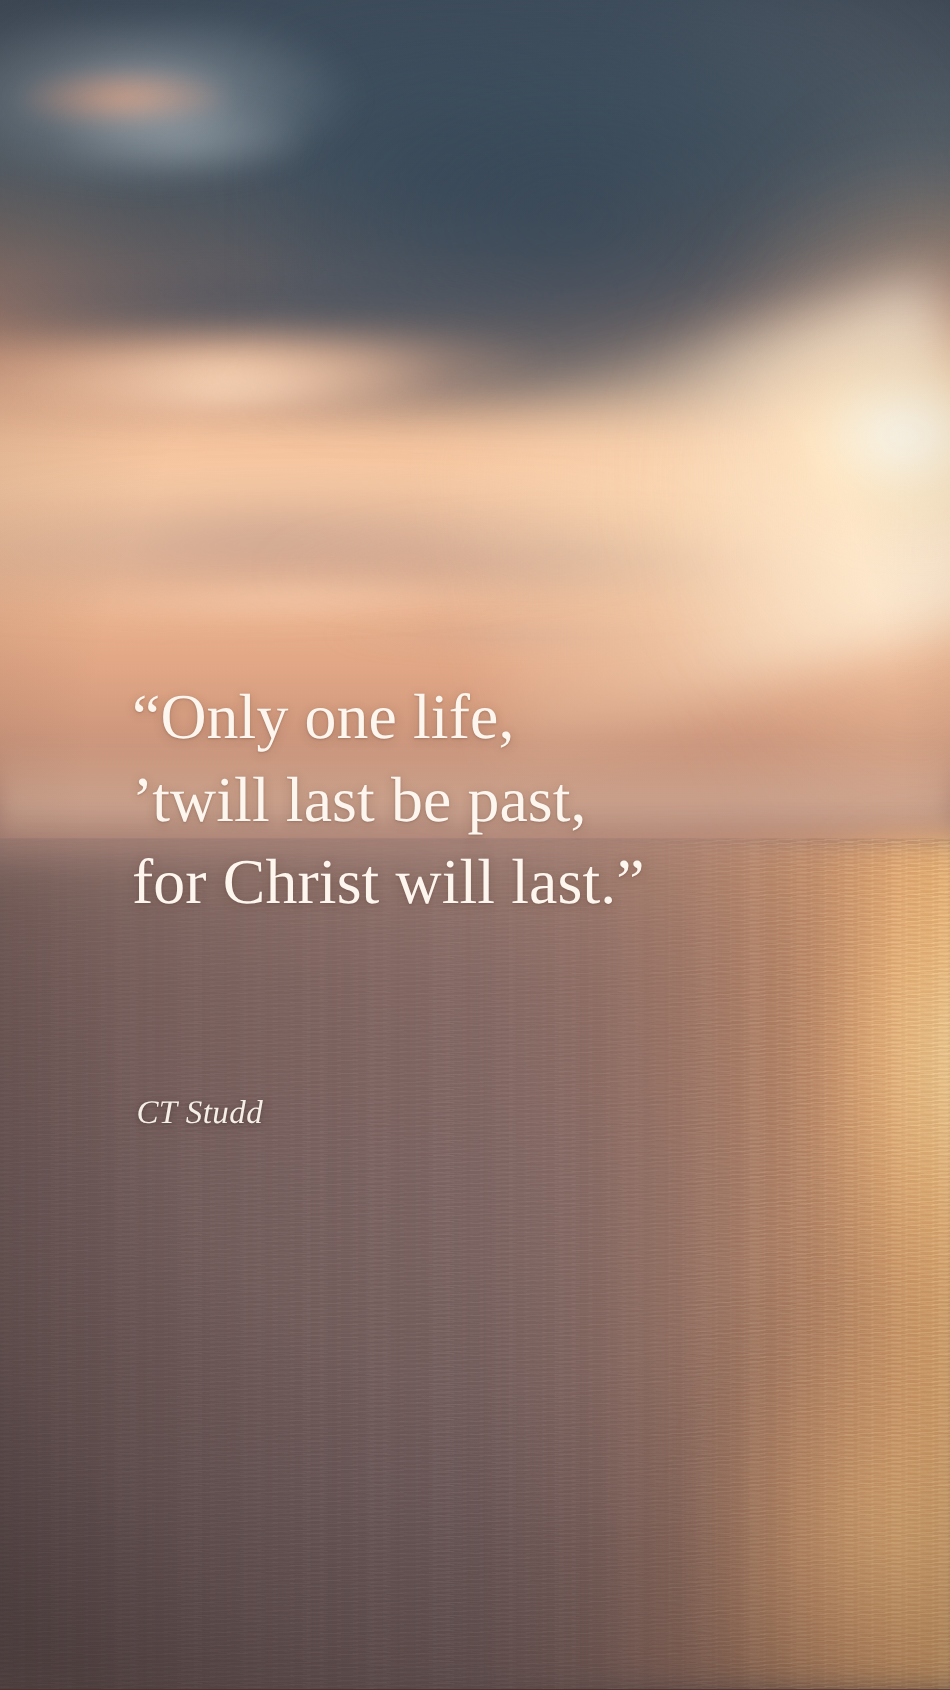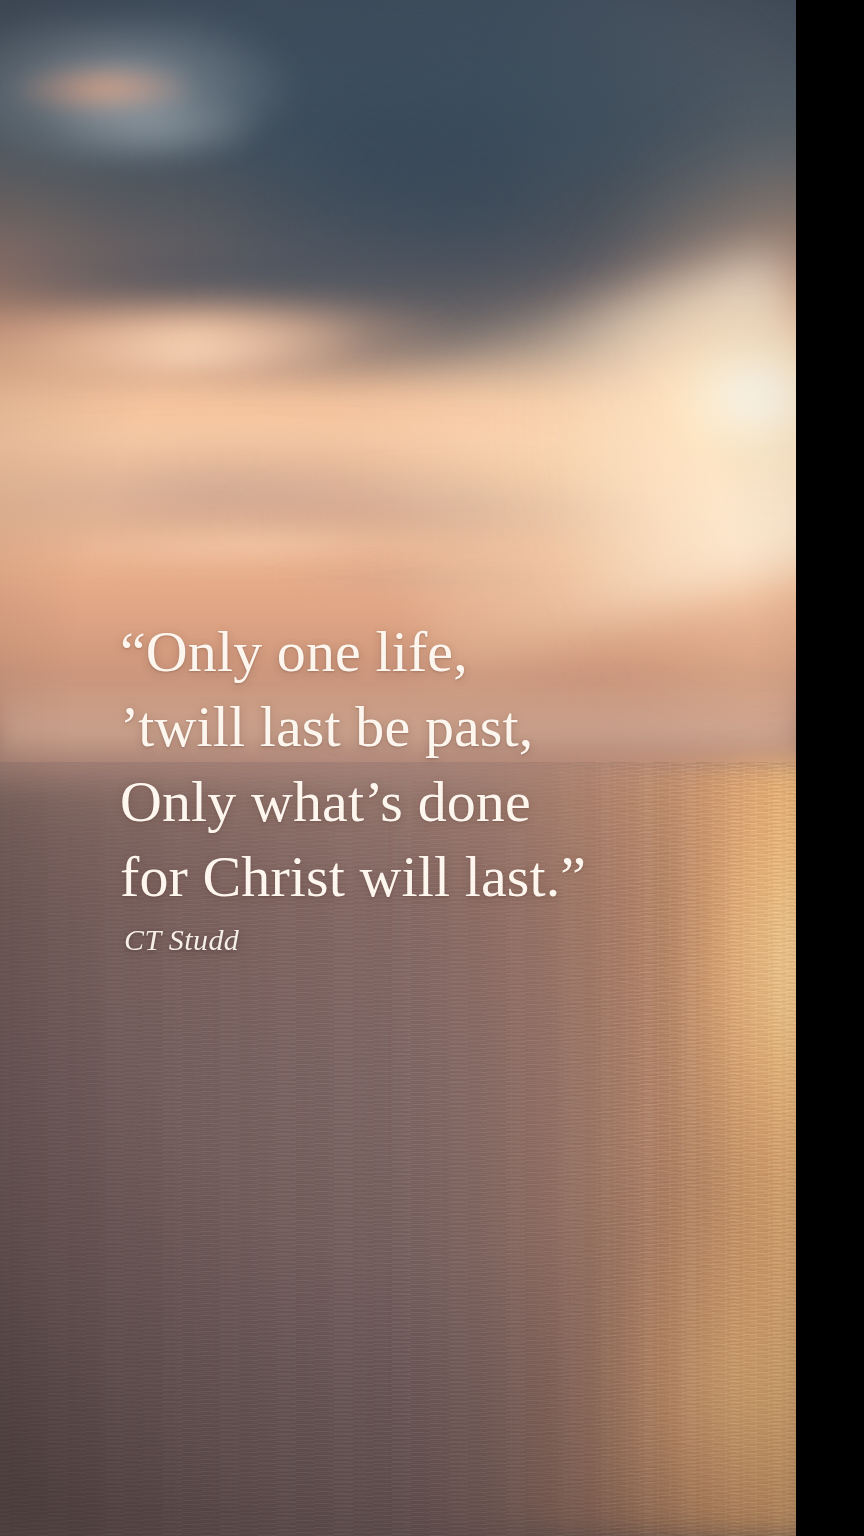--- a/index.html
+++ b/index.html
@@ -7,21 +7,21 @@
     margin: 0;
     padding: 0;
     background: #000;
   }
   body {
     font-family: "Liberation Serif", "DejaVu Serif", serif;
   }
 
   #poster {
     position: relative;
-    width: 796px;
+    width: 864px;
     height: 1536px;
     overflow: hidden;
     background: #b0766a;
   }
 
   
   .sky {
     position: absolute;
     left: 0; right: 0;
     top: 0;
@@ -467,21 +467,21 @@
     font-weight: 400;
     letter-spacing: 0.1px;
     white-space: nowrap;
     text-shadow:
       0 1px 2px rgba(90,54,44,0.28),
       0 2px 10px rgba(80,48,40,0.22);
   }
   .attribution {
     position: absolute;
     left: 124px;
-    top: 920px;
+    top: 992px;
     color: #f6efe8;
     font-family: "Liberation Serif", "DejaVu Serif", serif;
     font-style: italic;
     font-size: 30px;
     line-height: 40px;
     letter-spacing: 0.4px;
     text-shadow:
       0 1px 3px rgba(60,42,40,0.38),
       0 2px 9px rgba(52,36,34,0.26);
   }
@@ -518,19 +518,18 @@
   <div class="sea-glitter-hot"></div>
   <div class="sea-glitter-bottom"></div>
   <div class="sea-sparkle"></div>
   <div class="sea-dark-left"></div>
 
   <div class="vignette"></div>
 
   <div class="quote-block">
     <div class="quote-line">“Only one life,</div>
     <div class="quote-line">’twill last be past,</div>
-    <div class="quote-line">Only what’s done</div>
     <div class="quote-line">for Christ will last.”</div>
   </div>
 
   <div class="attribution">CT Studd</div>
 
 </div>
 
 </body></html>

